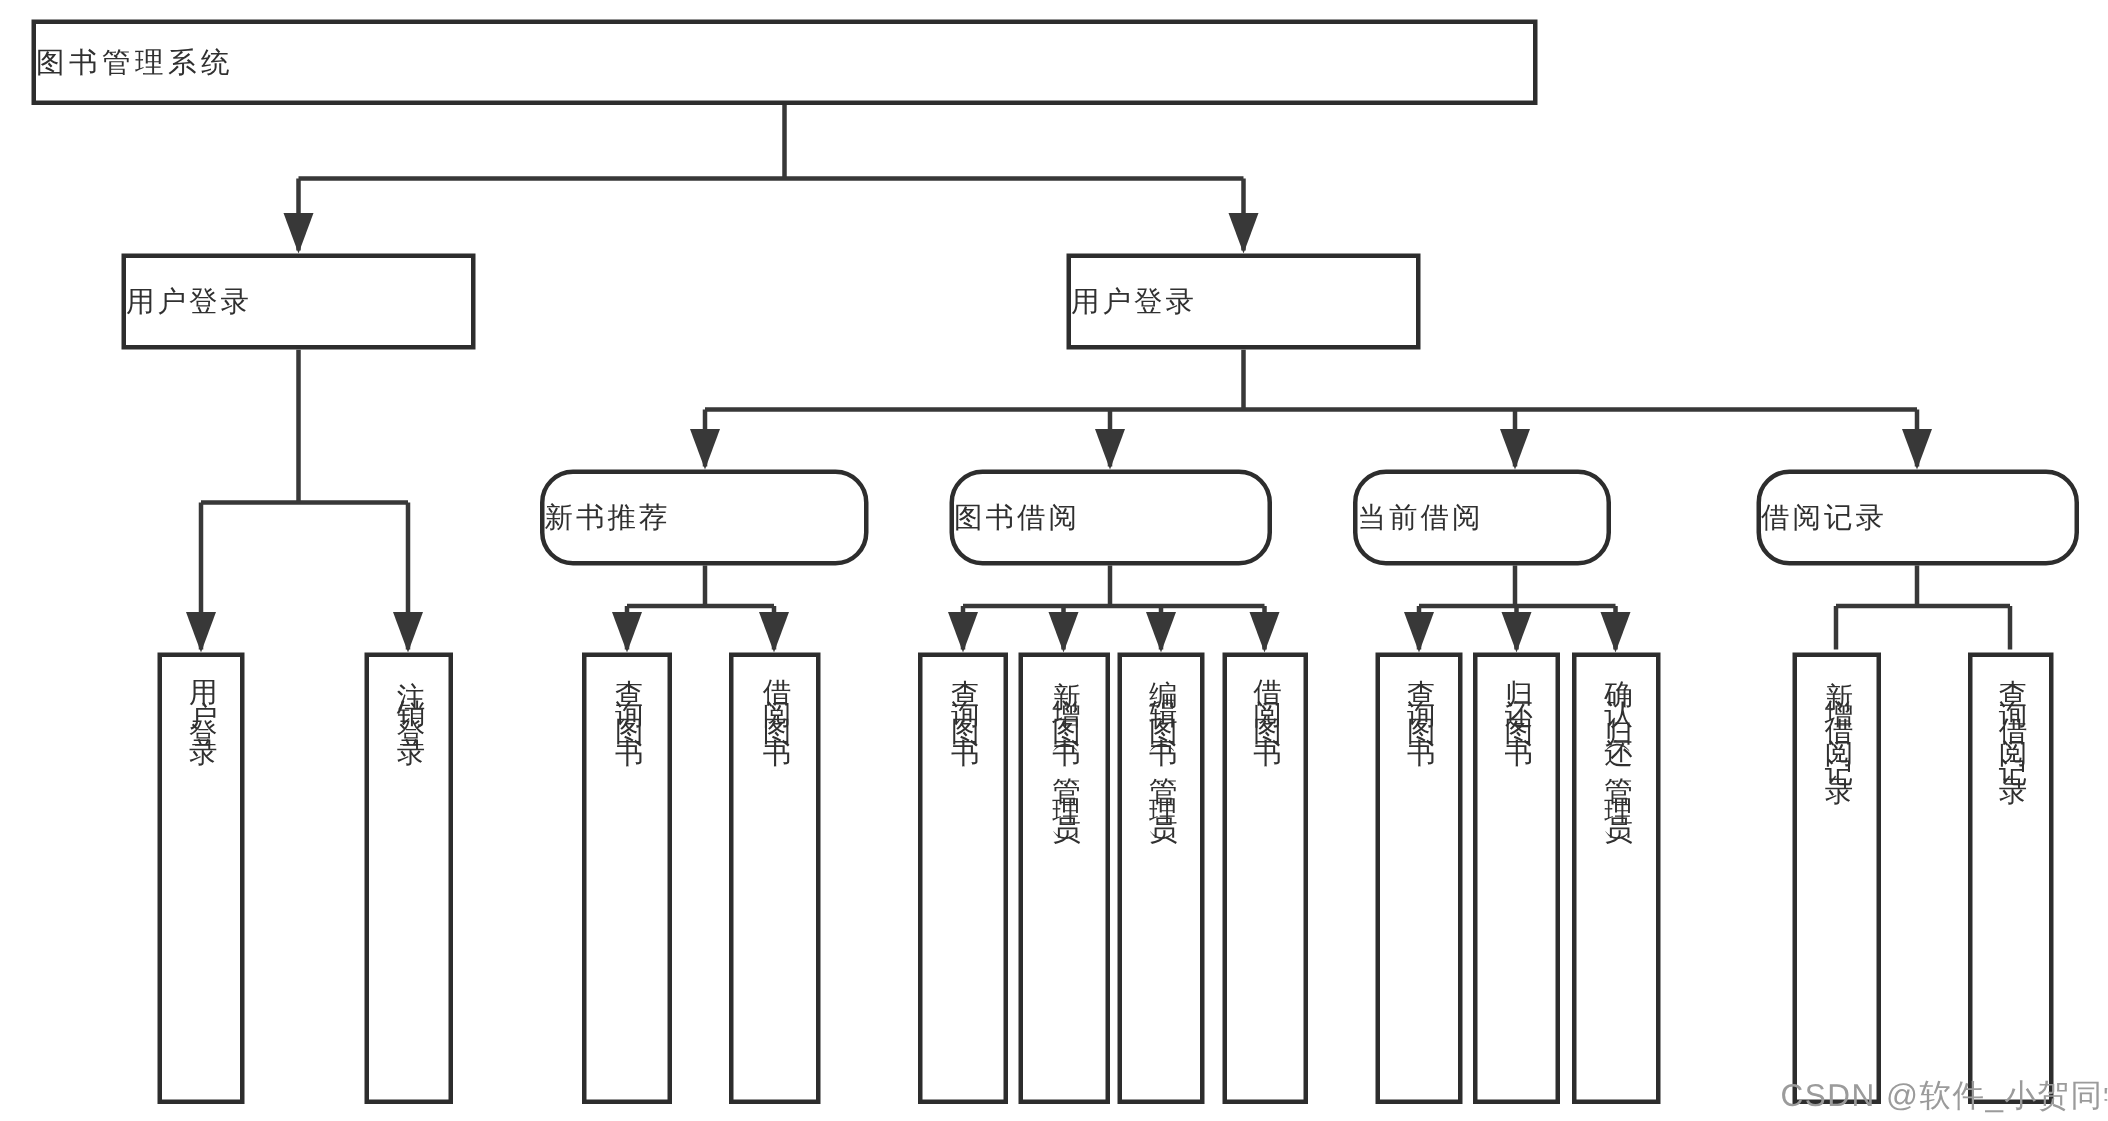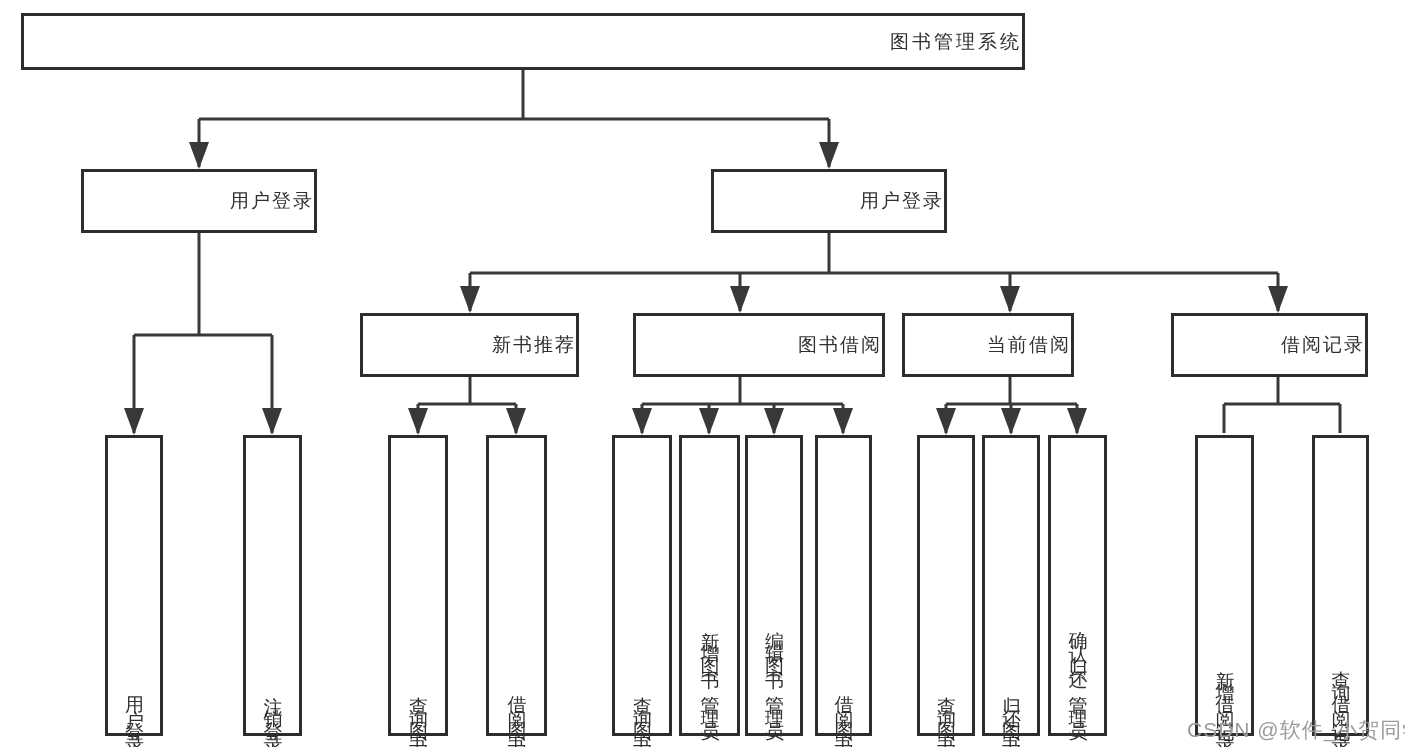--- a/index.html
+++ b/index.html
@@ -17,34 +17,34 @@
     width: 1405px; height: 747px;
   }
   .box {
     position: absolute;
     box-sizing: border-box;
     border: 3px solid #2d2d2d;
     background: #ffffff;
     color: #303030;
     display: flex;
     align-items: center;
-    justify-content: flex-end;
+    justify-content: flex-start;
     font-size: 19px;
     letter-spacing: 2px;
   }
   .box.h {
     height: 64px;
     top: 169px;
   }
   .box.root {
     left: 21px; top: 13px;
     width: 1004px; height: 57px;
     letter-spacing: 3px;
   }
-  .box.l3 { top: 313px; }
+  .box.l3 { top: 313px; border-radius: 22px; }
   .box.v {
     top: 435px;
     height: 301px;
     writing-mode: vertical-rl;
     text-orientation: mixed;
     letter-spacing: 13px;
     line-height: 1.1;
     font-size: 19px;
   }
   .box.v span { display: block; }
@@ -109,27 +109,27 @@
   <div class="box h" style="left:81px;width:236px;">
     <span>用户登录</span>
   </div>
   <div class="box h" style="left:711px;width:236px;">
     <span>用户登录</span>
   </div>
 
   <div class="box h l3" style="left:360px;width:219px;">
     <span>新书推荐</span>
   </div>
-  <div class="box h l3" style="left:633px;width:252px;">
+  <div class="box h l3" style="left:633px;width:215px;">
     <span>图书借阅</span>
   </div>
   <div class="box h l3" style="left:902px;width:172px;">
     <span>当前借阅</span>
   </div>
-  <div class="box h l3" style="left:1171px;width:197px;">
+  <div class="box h l3" style="left:1171px;width:215px;">
     <span>借阅记录</span>
   </div>
 
   <div class="box v" style="left:105px;width:58px;">
     <span>用户登录</span>
   </div>
   <div class="box v" style="left:243px;width:59px;">
     <span>注销登录</span>
   </div>
 

